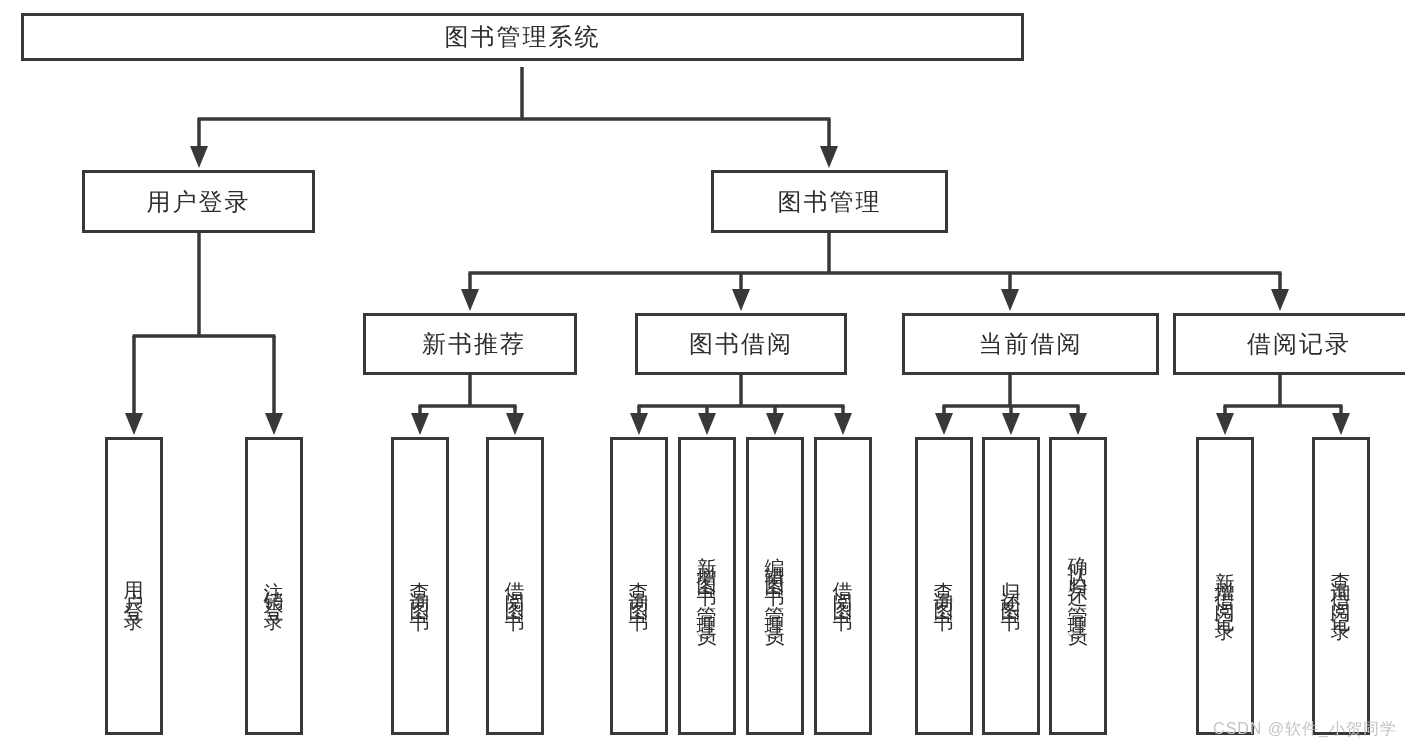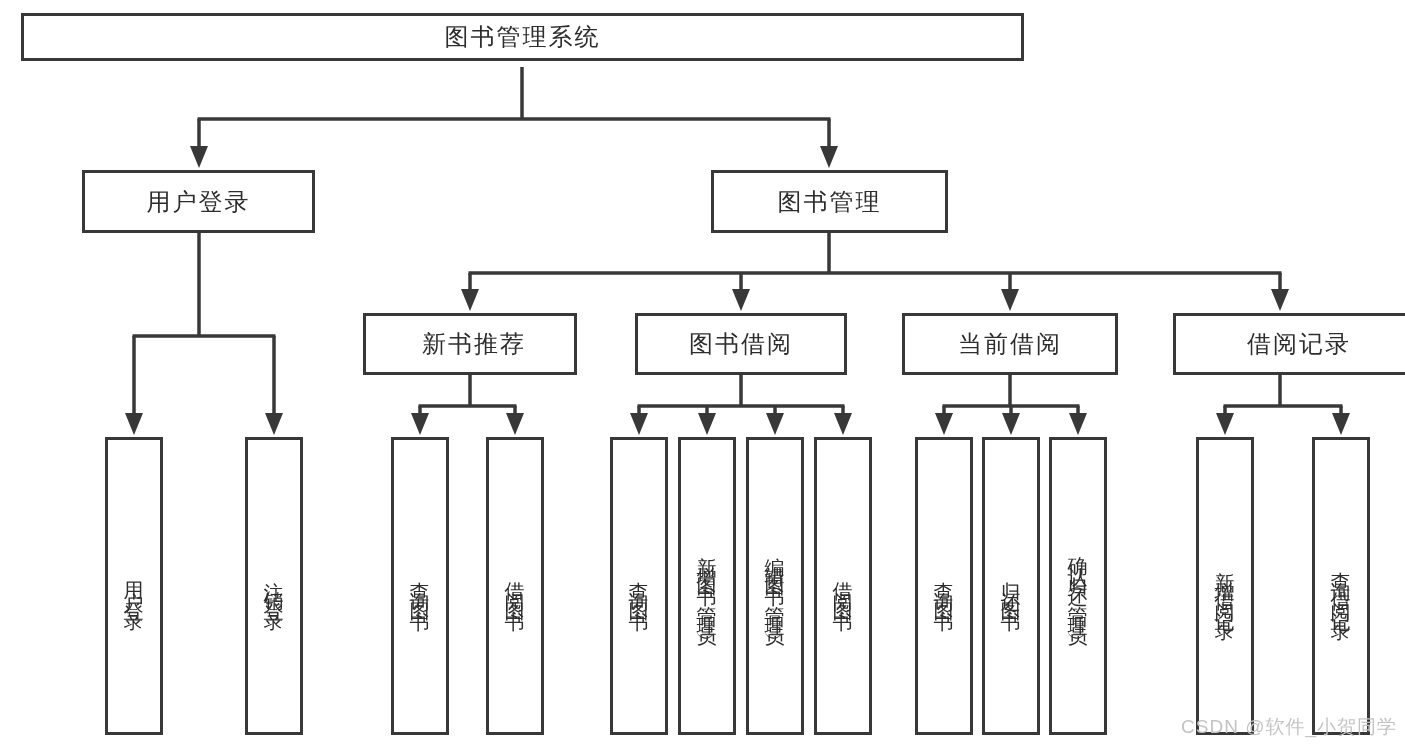--- a/index.html
+++ b/index.html
@@ -57,21 +57,21 @@
     text-orientation: mixed;
     font-size: 20px;
     letter-spacing: 10px;
     line-height: 1;
     max-height: 286px;
   }
   .watermark {
     position: absolute;
     right: 8px;
     bottom: 7px;
-    font-size: 19px;
+    font-size: 16px;
     letter-spacing: 1px;
     color: var(--watermark);
     z-index: 5;
     white-space: nowrap;
   }
 </style>
 </head>
 <body>
 
 <div class="canvas">
@@ -148,21 +148,21 @@
   <div class="node h" style="left:711px; top:170px; width:237px; height:63px;text-align:right;">
     <span>图书管理</span>
   </div>
 
   <div class="node h" style="left:363px; top:313px; width:214px; height:62px;padding-left:8px;">
     <span>新书推荐</span>
   </div>
   <div class="node h" style="left:635px; top:313px; width:212px; height:62px;">
     <span>图书借阅</span>
   </div>
-  <div class="node h" style="left:902px; top:313px; width:216px; height:62px;">
+  <div class="node h" style="left:902px; top:313px; width:257px; height:62px;">
     <span>当前借阅</span>
   </div>
   <div class="node h" style="left:1173px; top:313px; width:252px; height:62px;">
     <span>借阅记录</span>
   </div>
 
   <div class="node leaf" style="left:105px;">
     <span>用户登录</span>
   </div>
   <div class="node leaf" style="left:245px;">

